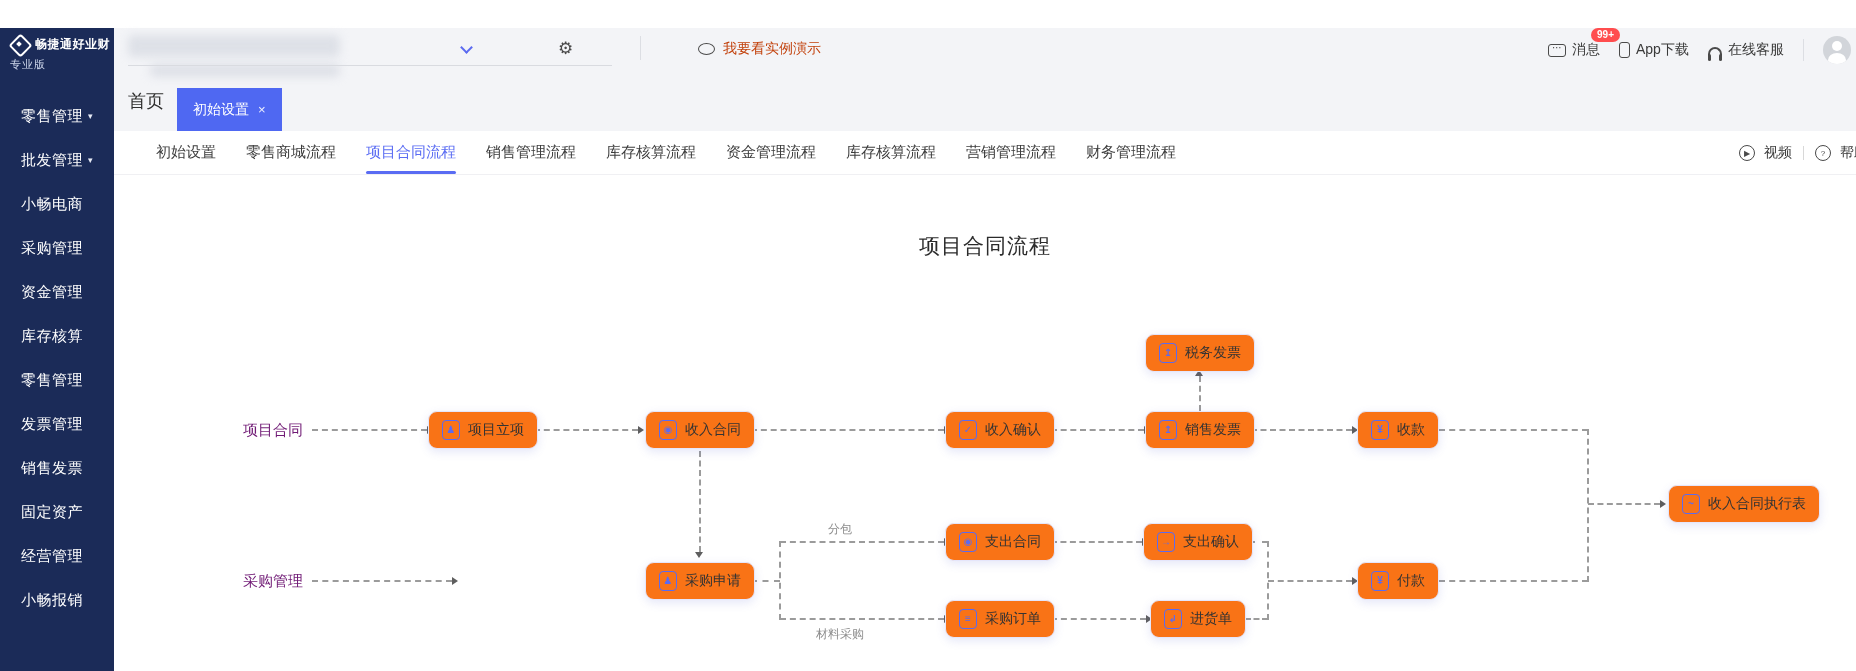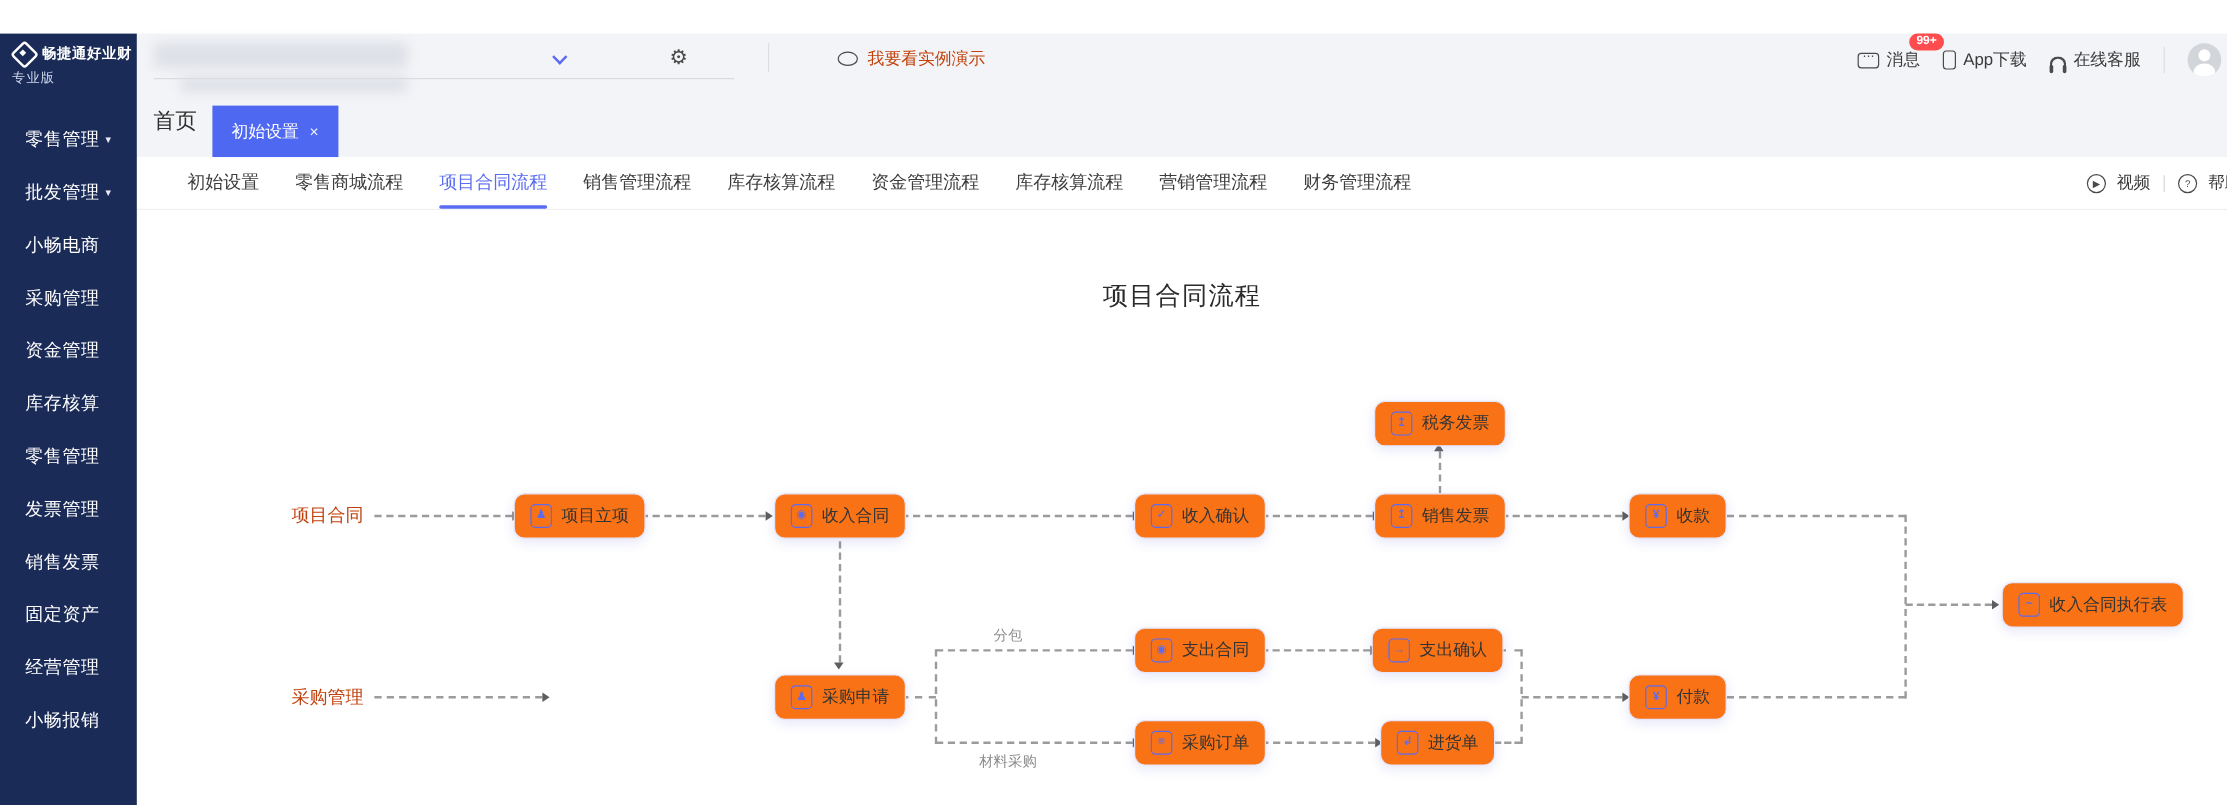--- a/index.html
+++ b/index.html
@@ -59,21 +59,21 @@
   .vdiv3 { width:1px; height:14px; background:#d8d8d8; margin:0 2px; }
 
   .flow-title { position:absolute; left:0; right:0; top:101px; text-align:center; font-size:21px; font-weight:500; color:#2b2b2b; letter-spacing:1px; }
 
   
   .canvas { position:absolute; left:0; top:0; width:1856px; height:671px; pointer-events:none; }
   .canvas > * { pointer-events:auto; }
   .node { position:absolute; transform:translate(-50%,-50%); display:inline-flex; align-items:center; gap:8px; background:#f97316; border:1px solid #e5e6fb; border-radius:9px; padding:8px 13px; box-shadow:0 3px 10px rgba(93,103,214,.16); font-size:14px; color:#333; white-space:nowrap; cursor:pointer; }
   .nicon { position:relative; width:18px; height:20px; border:1.7px solid #5b6af0; border-radius:4px; display:flex; align-items:center; justify-content:center; color:#5b6af0; font-weight:bold; font-size:10px; line-height:1; flex:0 0 auto; }
   .nicon::before { content:attr(data-glyph); }
-  .rlabel { position:absolute; transform:translateY(-50%); font-size:15px; color:#c2410c; white-space:nowrap; }
+  .rlabel { position:absolute; transform:translateY(-50%); font-size:15px; color:#701a75; white-space:nowrap; }
   .blabel { position:absolute; font-size:12px; color:#8c8c8c; white-space:nowrap; }
   .dh { position:absolute; border-top:2px dashed #9b9b9b; height:0; }
   .dv { position:absolute; border-left:2px dashed #9b9b9b; width:0; }
   .ar { position:absolute; width:0; height:0; }
   .ar.r { border-top:4px solid transparent; border-bottom:4px solid transparent; border-left:6px solid #5e5e5e; }
   .ar.u { border-left:4px solid transparent; border-right:4px solid transparent; border-bottom:6px solid #5e5e5e; }
   .ar.d { border-left:4px solid transparent; border-right:4px solid transparent; border-top:6px solid #5e5e5e; }
 </style>
 </head>
 <body>

